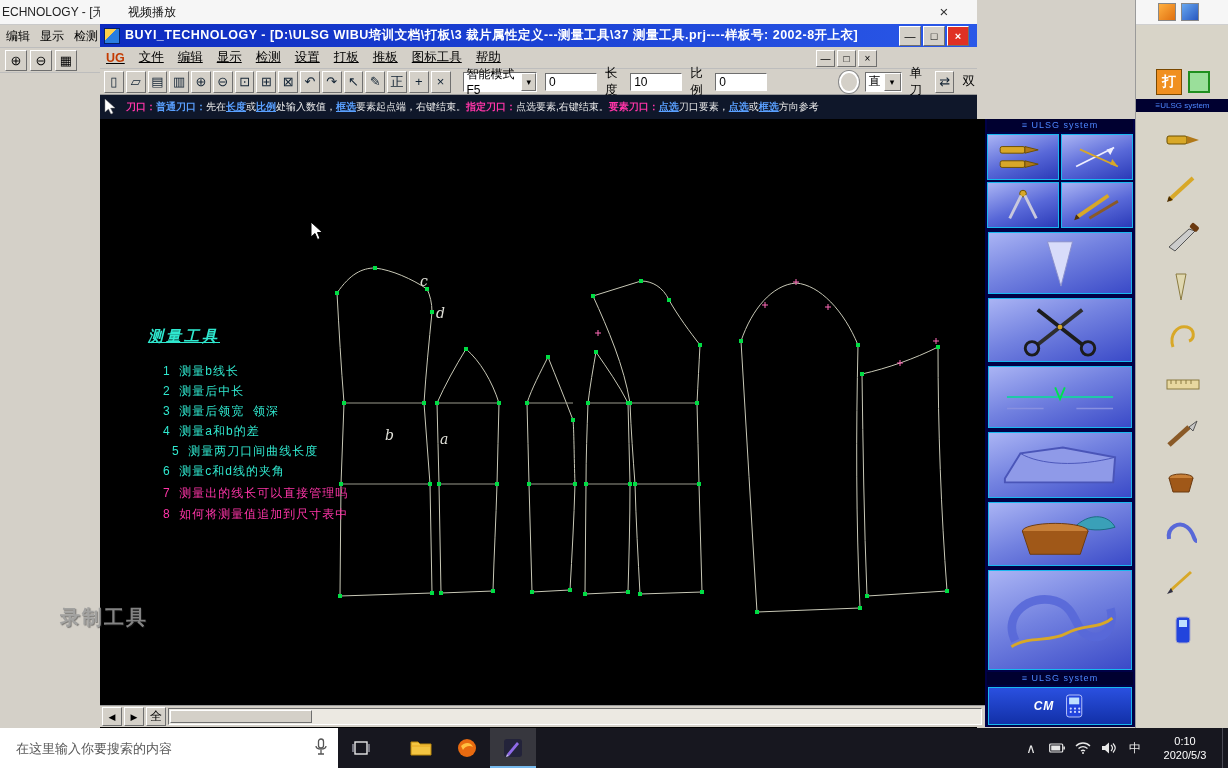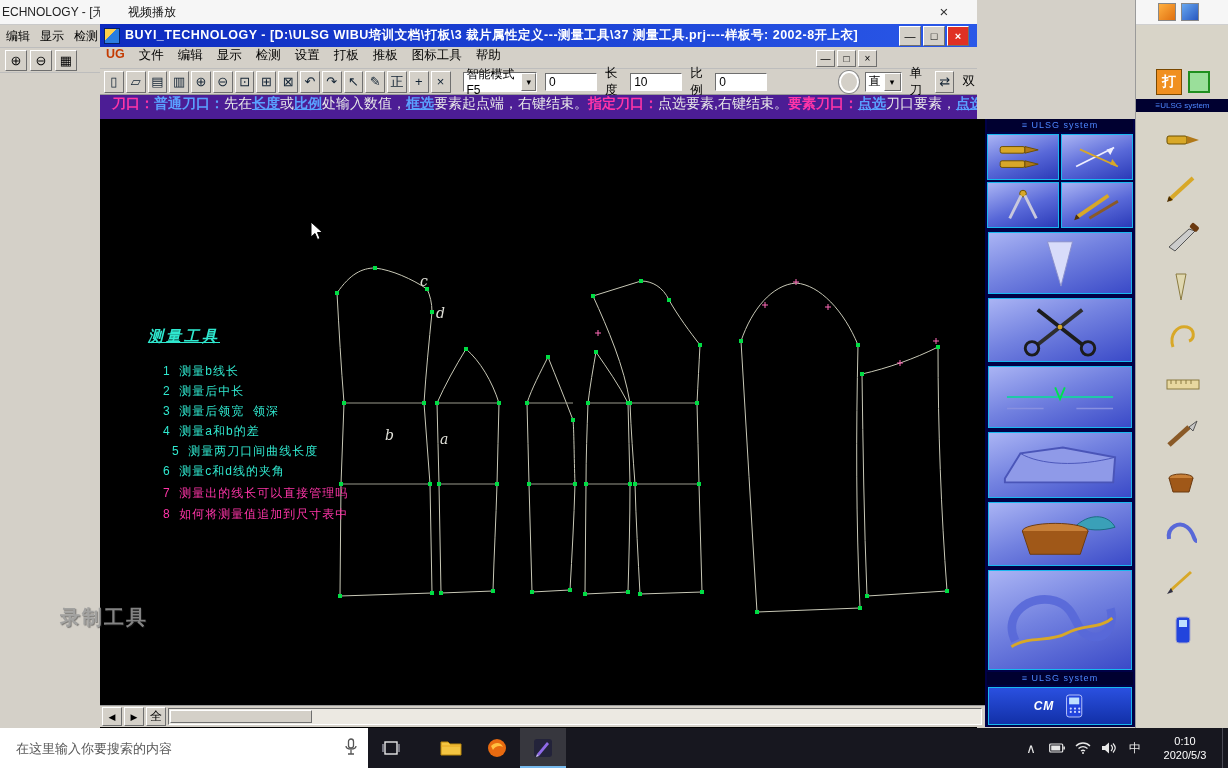--- a/index.html
+++ b/index.html
@@ -26,40 +26,40 @@
   .cad-titlebar{position:absolute;left:0;top:24px;width:100%;height:23px;
                 background:linear-gradient(90deg,#0d2bbf,#1e46d8 60%,#2a58e8);display:flex;align-items:center;}
   .cad-icon{width:14px;height:14px;margin:0 5px 0 4px;background:linear-gradient(135deg,#ffd04a 0 40%,#2a7de0 40% 100%);
             border:1px solid #072066;}
   .cad-title{color:#fff;font-weight:bold;font-size:12.5px;letter-spacing:.5px;white-space:nowrap;overflow:hidden;max-width:880px;}
   .cad-win-btns{position:absolute;right:8px;top:2px;display:flex;gap:2px;}
   .tb-btn{width:20px;height:18px;display:flex;align-items:center;justify-content:center;font-size:11px;
           background:#d4d0c8;border:1px solid;border-color:#fff #6f6f6f #6f6f6f #fff;color:#000;}
   .tb-btn.close{background:#e03024;color:#fff;font-weight:bold;}
   .cad-menubar{position:absolute;left:0;top:47px;width:100%;height:22px;background:#d4d0c8;
-               border-bottom:1px solid #bdbdbd;display:flex;align-items:flex-start;gap:14px;padding-left:6px;box-sizing:border-box;}
+               border-bottom:1px solid #bdbdbd;display:flex;align-items:center;gap:14px;padding-left:6px;box-sizing:border-box;text-decoration:underline;}
   .menu-item{font-size:12.5px;}
   .menu-ug{color:#c43a00;font-weight:bold;}
   .mdi-btns{position:absolute;right:100px;top:0;height:22px;display:flex;align-items:center;gap:2px;}
   .mdi-btns .tb-btn{width:17px;height:15px;font-size:10px;}
   .cad-toolbar{position:absolute;left:0;top:69px;width:100%;height:26px;background:#d4d0c8;
                border-bottom:1px solid #9a9a9a;display:flex;align-items:center;gap:2px;padding-left:4px;box-sizing:border-box;}
   .tool-ico{width:21px;height:20px;display:inline-flex;align-items:center;justify-content:center;font-size:13px;
             background:#d4d0c8;border:1px solid;border-color:#fff #6f6f6f #6f6f6f #fff;color:#123;}
   .combo{display:inline-flex;align-items:center;height:18px;background:#fff;
          border:1px solid;border-color:#6f6f6f #fff #fff #6f6f6f;padding-left:3px;font-size:12px;}
   .combo-arrow{width:15px;height:16px;margin-left:3px;background:#d4d0c8;border:1px solid;
                border-color:#fff #6f6f6f #6f6f6f #fff;display:inline-flex;align-items:center;justify-content:center;font-size:9px;}
   .field{height:14px;width:44px;font-size:12px;border:1px solid;border-color:#6f6f6f #fff #fff #6f6f6f;
          background:#fff;padding:1px 3px;font-family:"Liberation Sans",sans-serif;}
   .tb-label{font-size:12.5px;margin:0 2px 0 6px;}
   .circle-ico{width:18px;height:18px;border:2px solid #fff;border-radius:50%;box-shadow:0 0 0 1px #888;margin:0 4px;background:#d4d0c8;}
 
-  .prompt-bar{position:absolute;left:0;top:95px;width:100%;height:24px;background:#4c1d95;display:flex;
-              gap:0;padding-left:4px;box-sizing:border-box;font-size:14px;font-weight:bold;white-space:nowrap;overflow:hidden;}
+  .prompt-bar{position:absolute;left:0;top:95px;width:100%;height:24px;background:#0f172a;display:flex;
+              align-items:center;gap:0;padding-left:4px;box-sizing:border-box;font-size:10px;font-weight:bold;white-space:nowrap;overflow:hidden;}
   .pm{color:#ff35a8;}
   .pb{color:#5aa0ff;}
   .pw{color:#e8e8e8;font-weight:normal;}
   .pl{color:#5aa0ff;text-decoration:underline;}
   .prompt-cursor{margin-right:8px;}
 
   .canvas{position:absolute;left:0;top:119px;width:885px;height:586px;background:#000;overflow:hidden;}
   .c-title{position:absolute;left:48px;top:208px;color:#2fe8cf;font-size:15px;font-weight:bold;letter-spacing:3px;font-style:italic;text-decoration:underline;}
   .note{position:absolute;left:63px;font-size:12px;white-space:pre;letter-spacing:1px;}
   .note.teal{color:#2fe8cf;}
@@ -104,21 +104,21 @@
 
   
   .watermark{left:42px;top:606px;z-index:40;color:#9a9a9a;opacity:.85;font-weight:bold;line-height:1.15;
              text-shadow:1px 1px 1px rgba(40,40,40,.6);}
   .watermark .w1{font-size:20px;margin-left:18px;letter-spacing:2px;}
   .watermark .w2{font-size:27px;letter-spacing:2px;}
   .mouse-cursor{left:310px;top:222px;z-index:60;}
 
   
   .taskbar{left:0;top:728px;width:1228px;height:40px;background:#17171f;z-index:100;display:flex;align-items:stretch;}
-  .tb-search{width:368px;background:#fff;display:flex;align-items:center;position:relative;flex:0 0 auto;}
+  .tb-search{width:338px;background:#fff;display:flex;align-items:center;position:relative;flex:0 0 auto;}
   .tb-search input{border:0;outline:0;width:280px;margin-left:14px;font-size:13px;color:#444;
                    font-family:"Liberation Sans",sans-serif;background:transparent;}
   .tb-search input::placeholder{color:#595959;opacity:1;}
   .mic{position:absolute;right:10px;top:10px;}
   .tb-ico{width:46px;display:flex;align-items:center;justify-content:center;flex:0 0 auto;}
   .tb-ico.active{background:rgba(255,255,255,.14);box-shadow:inset 0 -2px 0 #76b9ed;}
   .tray{margin-left:auto;display:flex;align-items:center;flex:0 0 auto;color:#e8e8e8;}
   .tray-ico{width:26px;text-align:center;font-size:13px;display:flex;align-items:center;justify-content:center;height:40px;}
   .clock{width:66px;text-align:center;font-size:11px;line-height:14px;color:#fff;padding:0 4px;}
   .desk-sliver{width:5px;height:40px;border-left:1px solid #4a4a55;}

